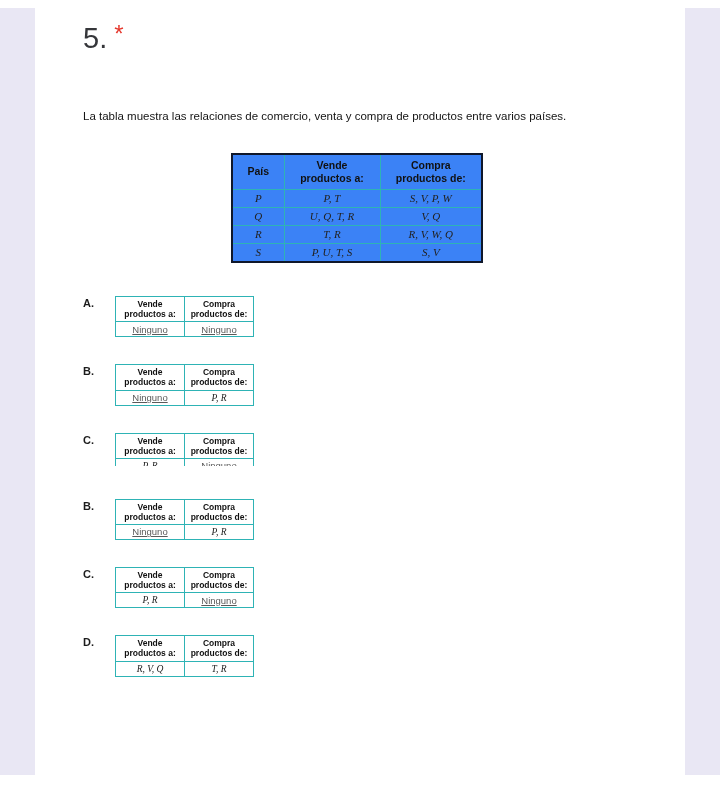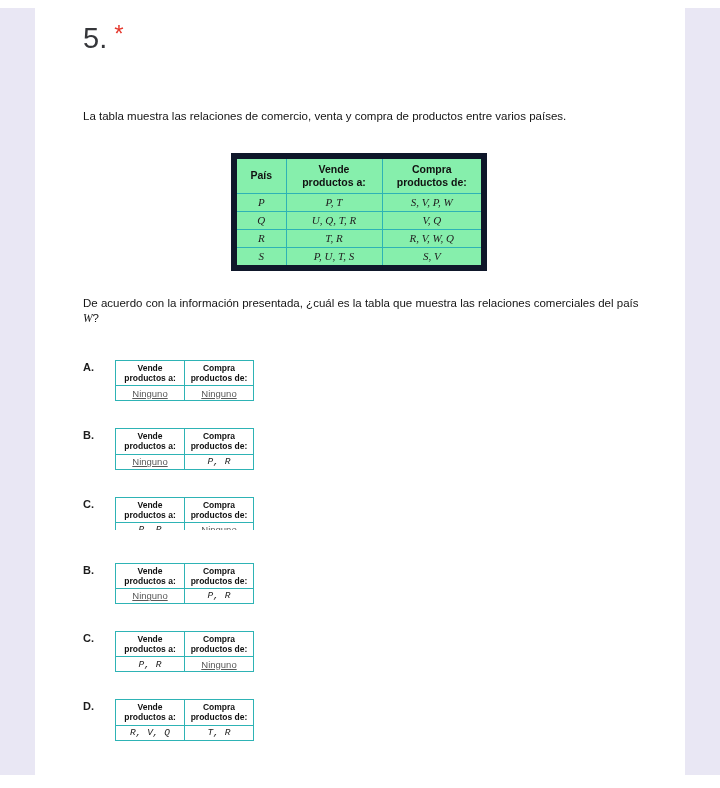--- a/index.html
+++ b/index.html
@@ -19,22 +19,22 @@
   .qheader { display:flex; align-items:flex-start; }
   .qnum { font-size:29px; color:#35363a; font-weight:400; }
   .star { color:#e5372c; font-size:24px; margin-left:7px; margin-top:-2px; font-weight:400; }
   .intro { margin-top:54px; font-size:11.5px; color:#141414; line-height:1.35; }
   .prompt { margin-top:25px; font-size:11.5px; color:#141414; line-height:1.35; }
   .prompt .country { font-family:"Liberation Serif", serif; font-style:italic; }
 
   
   .main-table-zone { margin-top:28px; margin-left:148px; }
   table.trade {
-    border-collapse:collapse; background:#86efac;
-    border:6px solid #0f172a;
+    border-collapse:collapse; background:#3b82f6;
+    border:2px solid #0f172a;
   }
   table.trade th, table.trade td { border:1.5px solid #2eb3b5; }
   table.trade th {
     font-size:10.5px; font-weight:bold; color:#111;
     padding:4px 6px; text-align:center; line-height:1.25;
   }
   table.trade th.c1 { width:52px; }
   table.trade th.c2 { width:96px; }
   table.trade th.c3 { width:102px; }
   table.trade td {
@@ -53,21 +53,21 @@
   }
   table.opt th, table.opt td { border:1.5px solid #2eb3b5; }
   table.opt th {
     width:69px; font-size:8.5px; font-weight:bold; color:#111;
     text-align:center; padding:2px 3px; line-height:1.2;
   }
   table.opt td {
     height:15px; text-align:center; padding:1px 3px; font-size:9.5px;
   }
   td.none-val { font-size:9px; color:#5a5a5a; font-family:"Liberation Sans", sans-serif;text-decoration:underline; }
-  td.letters-val { font-family:Liberation Mono, monospace; font-style:italic; color:#222; font-size:10px; }
+  td.letters-val { font-family:Liberation Serif, serif; font-style:italic; color:#222; font-size:10px; }
 </style>
 </head>
 <body>
 
 <div class="rail left"></div>
 <div class="rail right"></div>
 
 <div class="sheet">
 
   <div class="qheader">
@@ -104,21 +104,20 @@
           </tr>
           <tr>
             <td>S</td>
             <td>P, U, T, S</td>
             <td>S, V</td>
           </tr>
         </tbody>
     </table>
   </div>
 
-  <p class="prompt"><span>De acuerdo con la información presentada, ¿cuál es la tabla que muestra las relaciones comerciales del país </span><span class="country">W</span><span>?</span></p>
 
   <div class="options">
   <div class="option">
     <span class="opt-label">A.</span>
     <div class="opt-table-wrap">
       <table class="opt">
         <thead>
           <tr>
             <th>Vende productos a:</th>
             <th>Compra productos de:</th>

